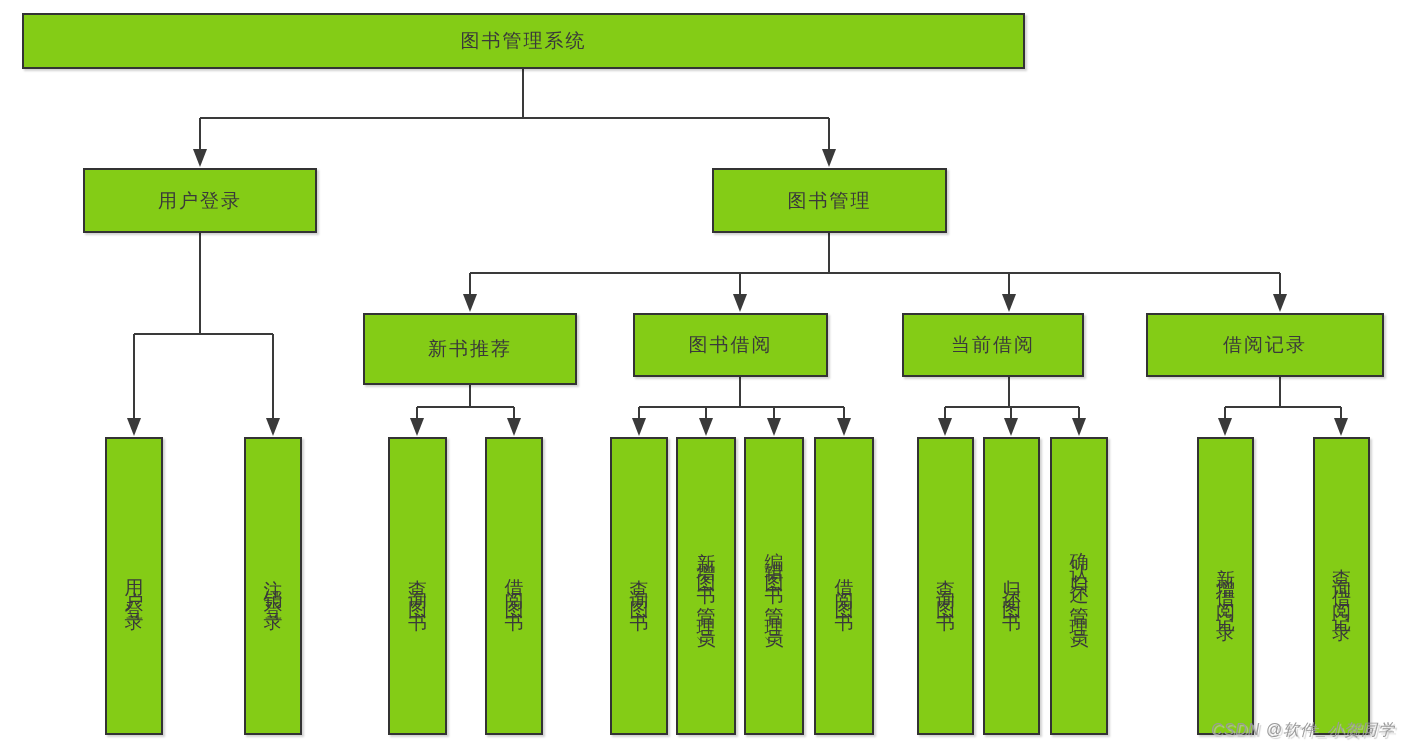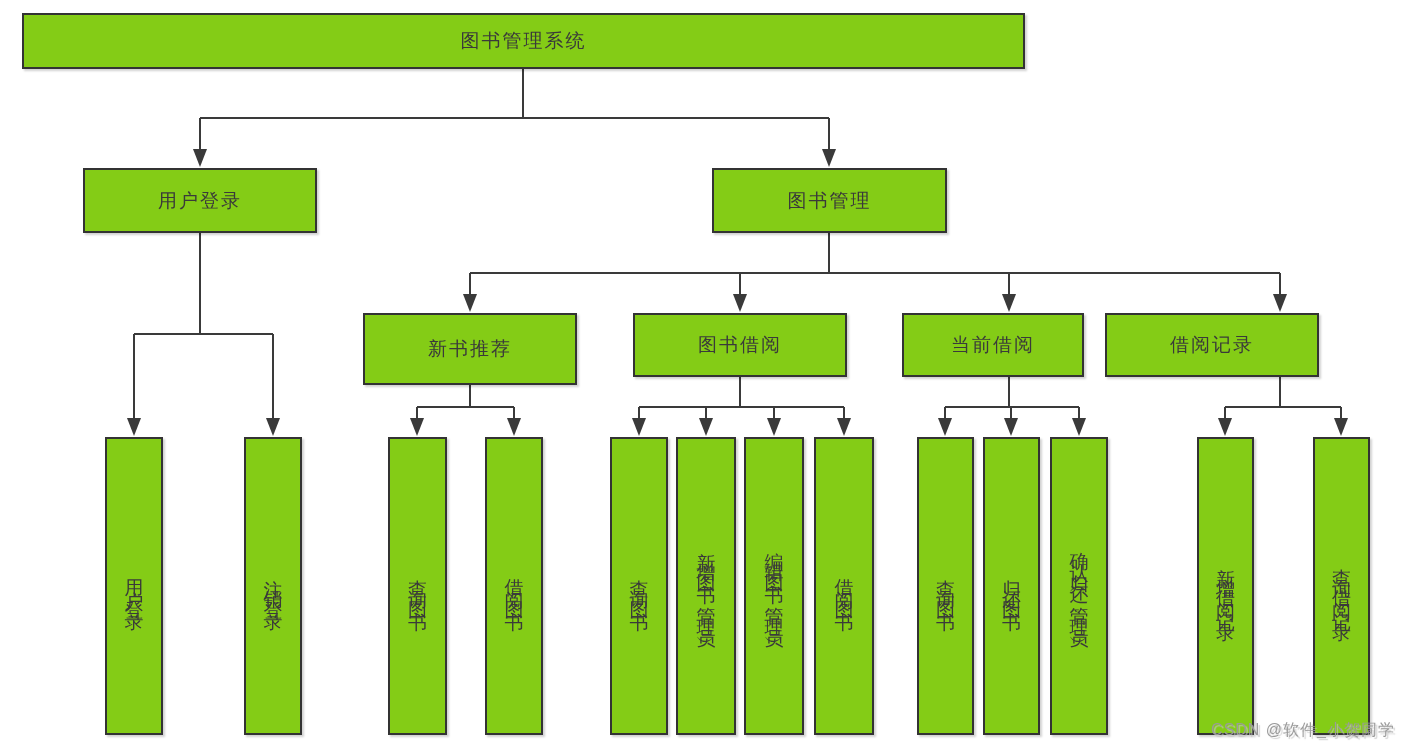--- a/index.html
+++ b/index.html
@@ -21,20 +21,21 @@
   }
   .lbl { letter-spacing:2px; white-space:nowrap; }
   .vert {
     writing-mode:vertical-rl; text-orientation:mixed;
     letter-spacing:11px; white-space:nowrap;
   }
   .watermark {
     position:absolute; right:10px; bottom:6px;
     color:var(--watermark,#9b9b9b); font-size:16px; letter-spacing:1px;
     text-shadow:2px 2px 1px rgba(195,195,195,0.75);
+    font-style:italic;
   }
 </style>
 </head>
 <body>
 
 <div class="canvas">
 
   <svg class="connectors" viewBox="0 0 1405 747" xmlns="http://www.w3.org/2000/svg">
 
     <path class="cline" d="M523 69 L523 118 M200 118 L829 118 M200 118 L200 151 M829 118 L829 151"></path>
@@ -80,27 +81,27 @@
   <div class="node" style="left:83px;top:168px;width:234px;height:65px">
     <span class="lbl">用户登录</span>
   </div>
   <div class="node" style="left:712px;top:168px;width:235px;height:65px">
     <span class="lbl">图书管理</span>
   </div>
 
   <div class="node" style="left:363px;top:313px;width:214px;height:72px">
     <span class="lbl">新书推荐</span>
   </div>
-  <div class="node" style="left:633px;top:313px;width:214px;height:64px">
+  <div class="node" style="left:633px;top:313px;width:195px;height:64px">
     <span class="lbl">图书借阅</span>
   </div>
   <div class="node" style="left:902px;top:313px;width:182px;height:64px">
     <span class="lbl">当前借阅</span>
   </div>
-  <div class="node" style="left:1105px;top:313px;width:214px;height:64px">
+  <div class="node" style="left:1146px;top:313px;width:238px;height:64px">
     <span class="lbl">借阅记录</span>
   </div>
 
   <div class="node" style="left:105px;top:437px;width:58px;height:298px">
     <span class="vert">用户登录</span>
   </div>
   <div class="node" style="left:244px;top:437px;width:58px;height:298px">
     <span class="vert">注销登录</span>
   </div>
 

